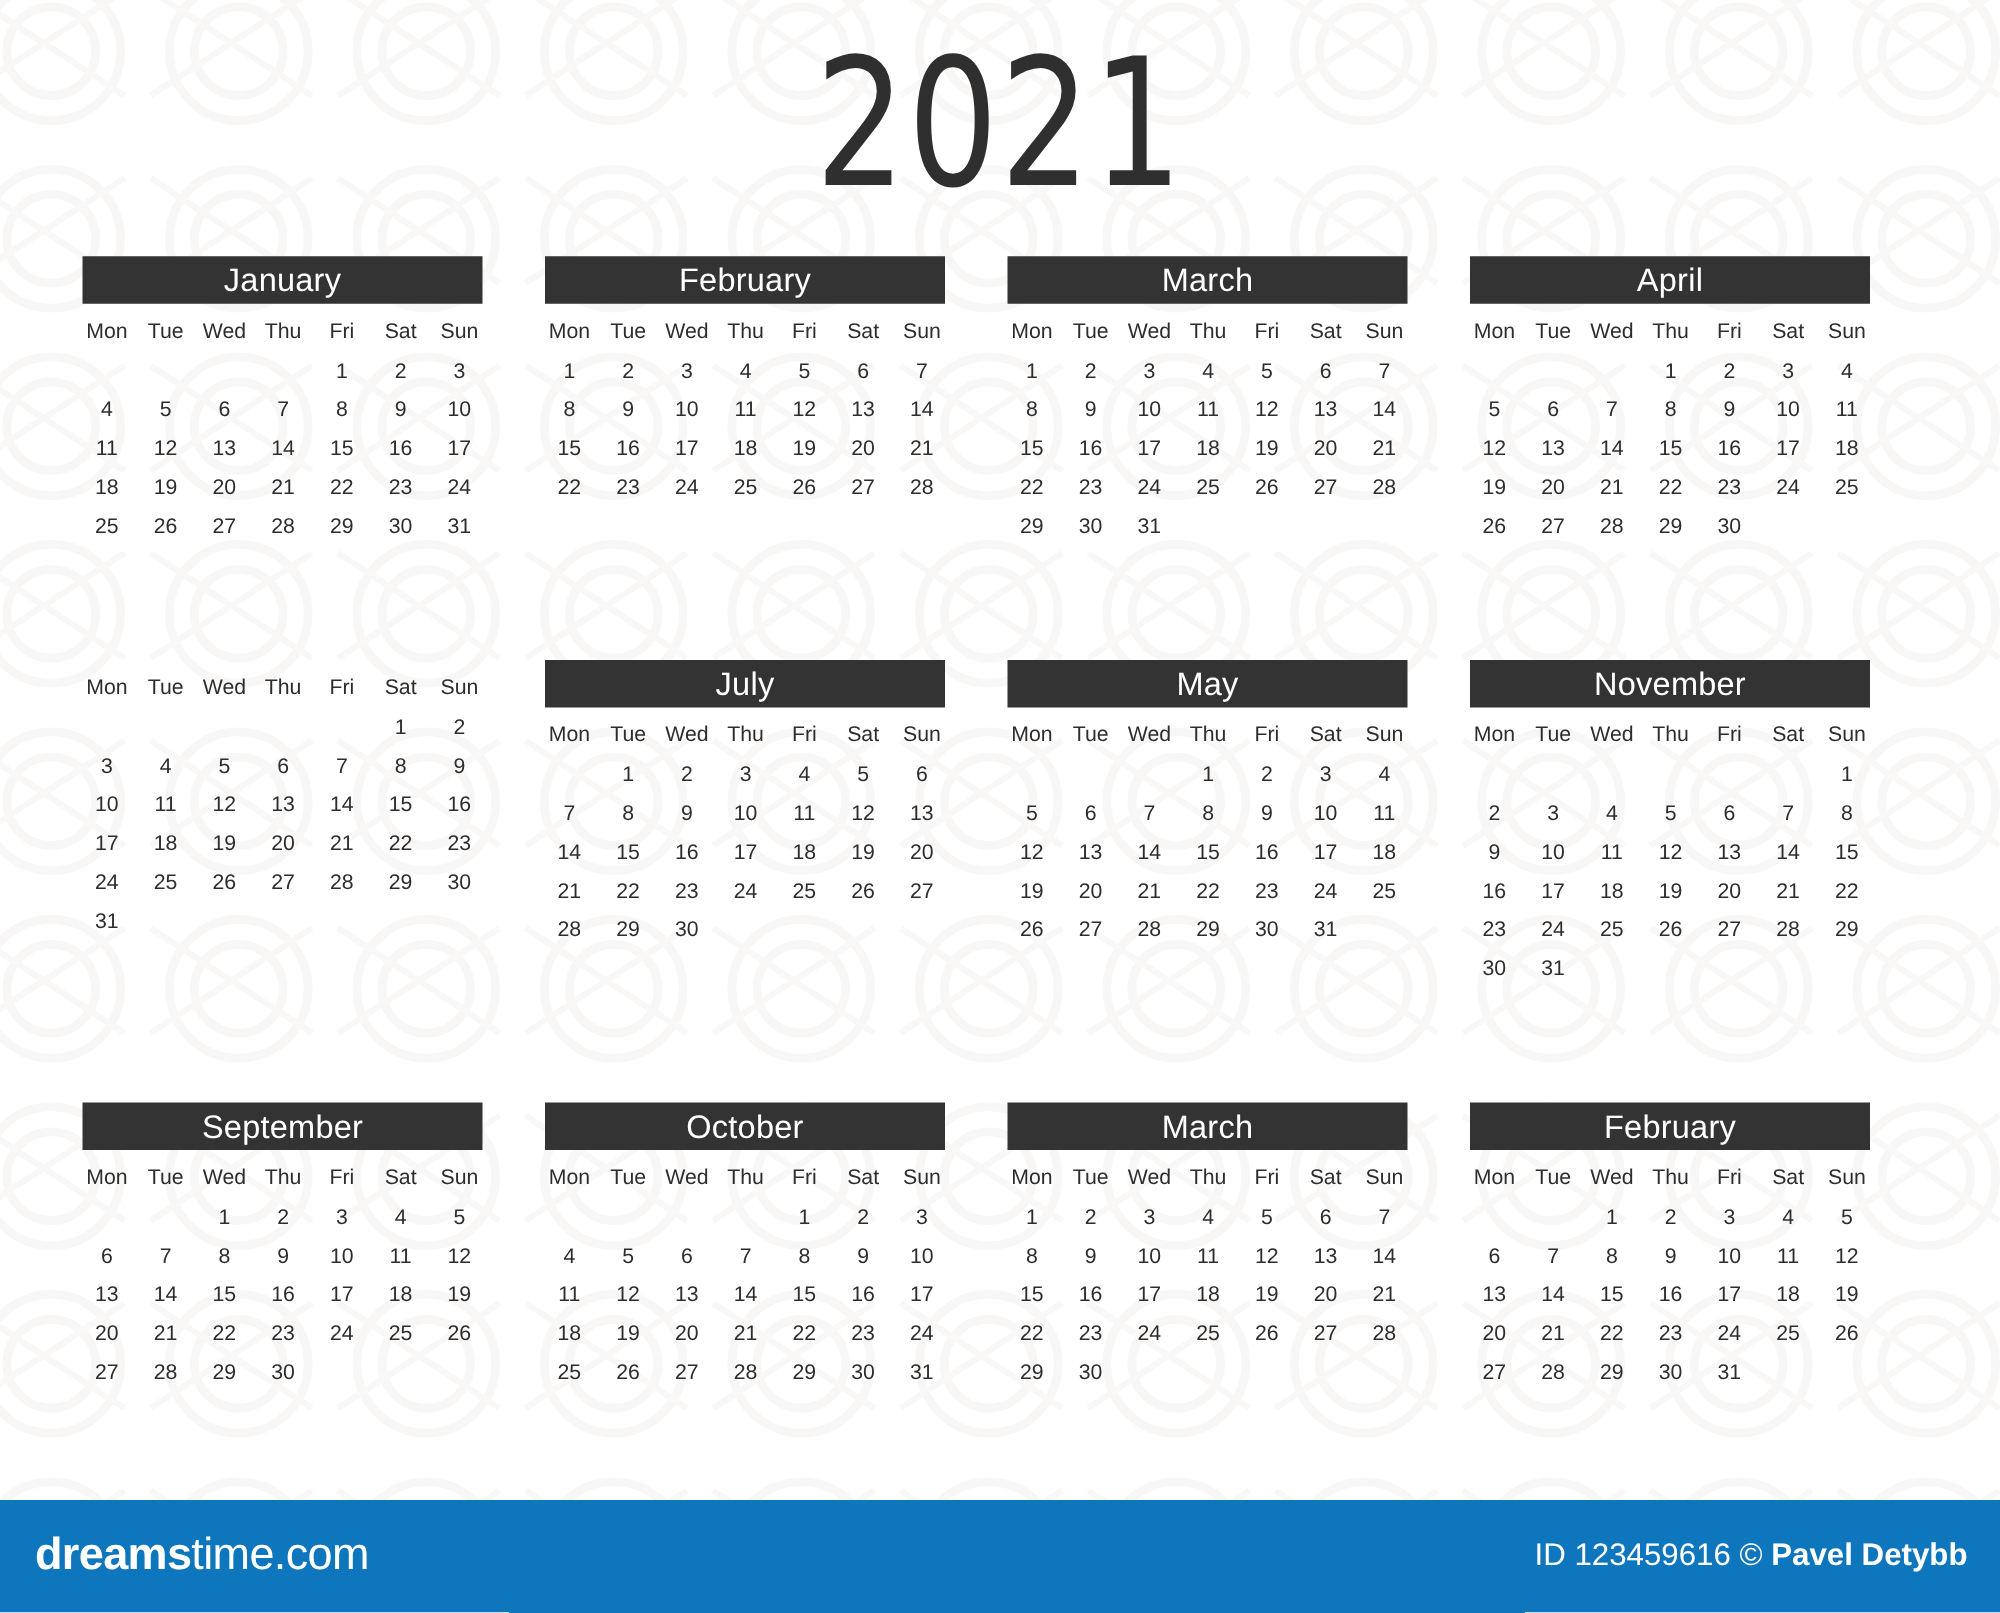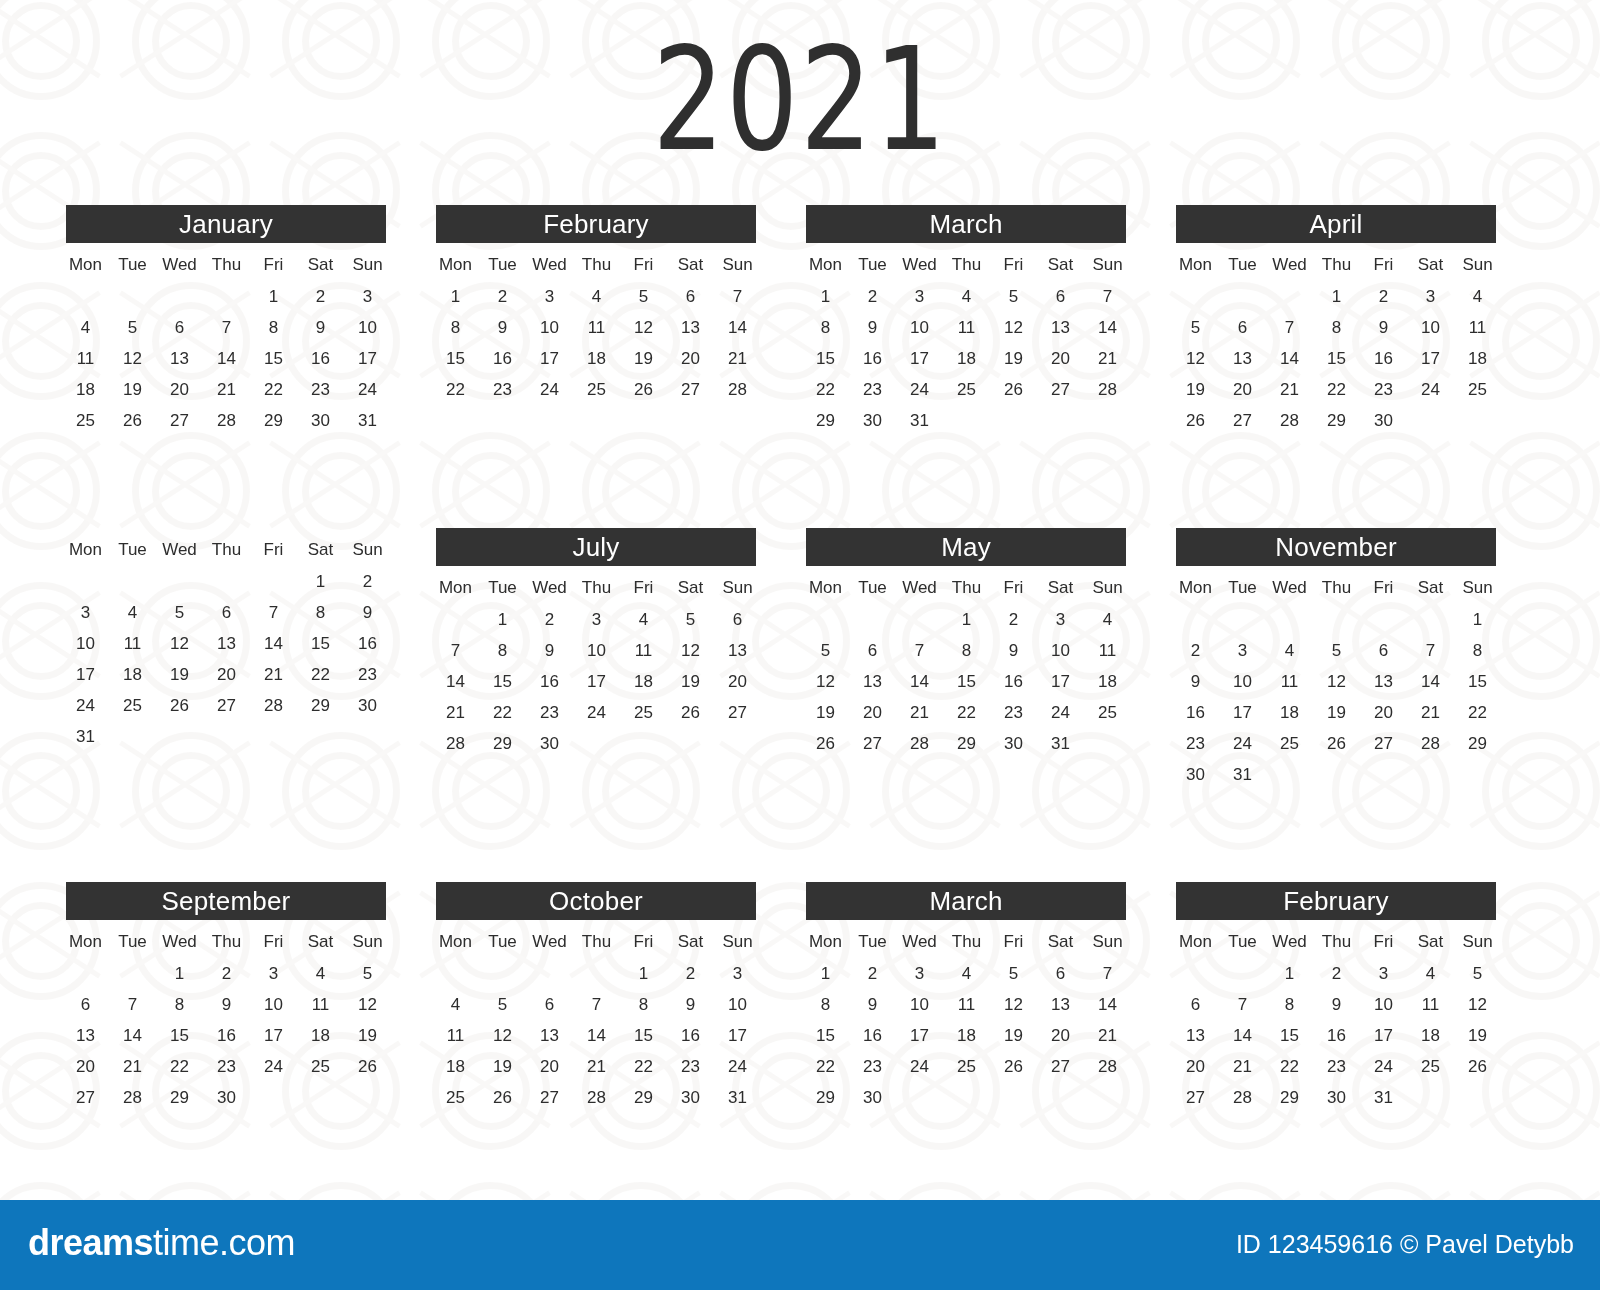--- a/index.html
+++ b/index.html
@@ -151,21 +151,21 @@
     letter-spacing: -0.5px;
   }
   .brand .thin { font-weight: normal; }
   .credit {
     position: absolute;
     right: 26px;
     top: 30px;
     color: #ffffff;
     font-size: 25px;
   }
-  .credit .author { font-weight: normal; }
+  .credit .author { font-weight: bold; }
 </style>
 </head>
 <body>
 
 <div class="watermark-layer" id="watermark-layer">
     <div class="wm" style="left:-40px;top:-40px">
       <div class="ring"></div>
       <div class="ring2"></div>
       <div class="xline a"></div>
       <div class="xline b"></div>

